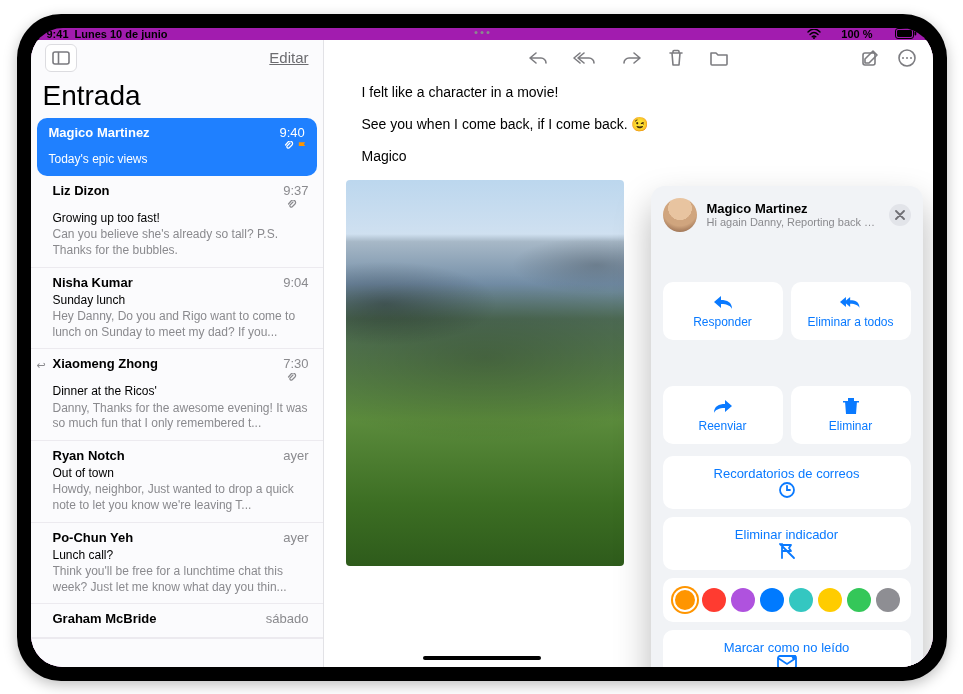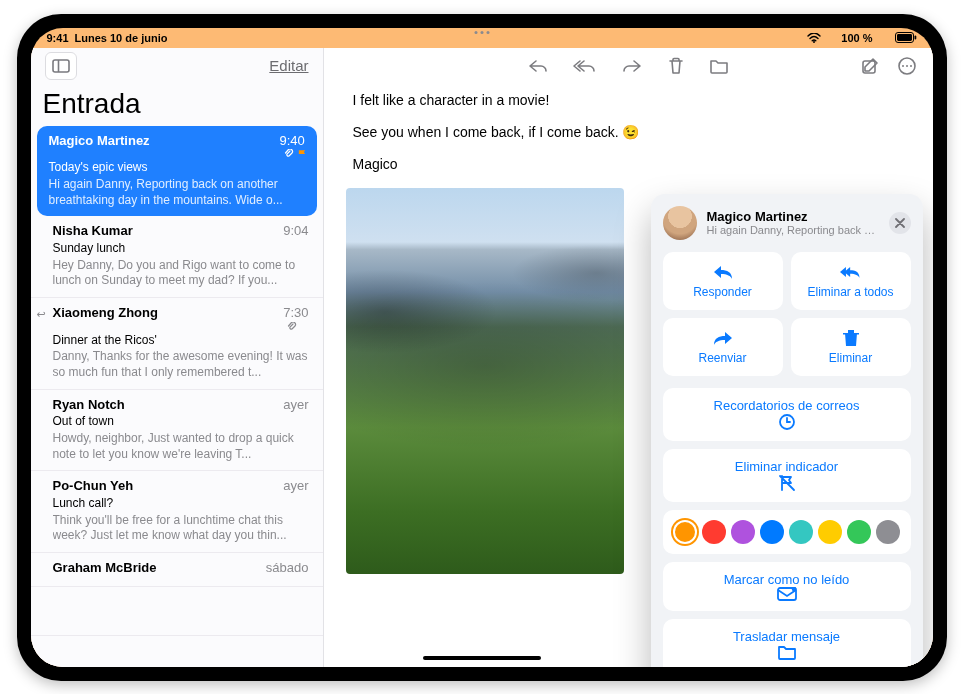--- a/index.html
+++ b/index.html
@@ -13,21 +13,21 @@
   .device {
     width:930px; height:667px;
     background:#000;
     border-radius:44px;
     padding:14px;
     position:relative;
     box-shadow:0 4px 14px rgba(0,0,0,0.25);
   }
   .screen {
     width:100%; height:100%;
-    background:#fdba74;
+    background:#a21caf;
     border-radius:32px;
     overflow:hidden;
     position:relative;
     display:flex; flex-direction:column;
   }
 
   
   .status-bar {
     height:20px;
     display:flex; align-items:center;
@@ -117,21 +117,21 @@
   }
   .main-toolbar .spacer { flex:1; }
   .tb-icon { color:#7c7c80; display:flex; }
   .tb-right { position:absolute; right:16px; display:flex; gap:18px; align-items:center;}
 
   .mail-body {
     flex:1; padding:8px 22px 0 22px; overflow:hidden;
     font-size:14px; color:#000;
     position:relative;
   }
-  .mail-body p { margin:0 0 16px 7px; }
+  .mail-body p { margin:0 0 16px 16px; }
   .photo {
     width:278px; height:386px; border-radius:4px;
     background:
       linear-gradient(180deg,#bcd7ee 0%, #cfe0f0 14%, #a7b8c7 16%, #738ea7 27%, #4f6d56 36%, #5b8b3c 62%, #3c6e23 84%, #2e5b1b 100%);
     position:relative; overflow:hidden;
   }
   .photo::before{
     content:""; position:absolute; inset:0;
     background:
       radial-gradient(120px 40px at 90% 22%, rgba(0,0,0,0.22),transparent 70%),
@@ -162,21 +162,21 @@
     margin-left:auto; width:22px; height:22px; border-radius:50%;
     background:#e2e4e9; display:flex; align-items:center; justify-content:center;
     color:#6f6f74; font-size:12px; font-weight:700;
   }
   .action-grid {
     display:grid; grid-template-columns:1fr 1fr; gap:8px;
   }
   .action-card {
     background:#fff; border-radius:10px; height:58px;
     display:flex; flex-direction:column; align-items:center; justify-content:center;
-    gap:4px; color:#0a7aff; font-size:12px; font-weight:500;
+    gap:4px; color:#0a7aff; font-size:12px; font-weight:500;margin-top:38px;
   }
   .action-card svg { width:22px; height:18px; }
   .pop-list { display:flex; flex-direction:column; gap:8px; }
   .pop-list .item {
     background:#fff; border-radius:10px;
     display:flex; align-items:center; justify-content:space-between;
     padding:10px 12px; color:#0a7aff; font-size:13px;flex-direction:column;
   }
   .pop-list .item.partial { border-bottom-left-radius:0; border-bottom-right-radius:0; margin-bottom:-8px; padding-bottom:22px;}
   .swatches {
@@ -258,21 +258,32 @@
                 <span class="time">9:40<span class="attach-flag">
                     <svg viewBox="0 0 10 10" fill="none" stroke="#fff" stroke-width="1.2">
                       <path d="M6 2 L3 5 a1.5 1.5 0 0 0 2 2 L8 4 a2.5 2.5 0 0 0 -3.5 -3.5 L1.5 4" stroke-linecap="round"></path>
                     </svg>
                     <svg class="flag-dot" viewBox="0 0 11 11">
                       <path d="M2 1 V10 M2 1.5 h7 l-1.5 2 l1.5 2 H2" fill="#ff9500"></path>
                     </svg>
                   </span></span>
               </div>
               <div class="subject">Today's epic views</div>
-              <div class="preview">Hi again Danny, Reporting back on another breathtaking day in the mountains. Wide o...</div>
+            </div>
+            <div class="msg">
+              <div class="row1">
+                <span class="from">Liz Dizon</span>
+                <span class="time">9:37<span class="attach-flag">
+                    <svg viewBox="0 0 10 10" fill="none" stroke="#8a8a8e" stroke-width="1.2">
+                      <path d="M6 2 L3 5 a1.5 1.5 0 0 0 2 2 L8 4 a2.5 2.5 0 0 0 -3.5 -3.5 L1.5 4" stroke-linecap="round"></path>
+                    </svg>
+                  </span></span>
+              </div>
+              <div class="subject">Growing up too fast!</div>
+              <div class="preview">Can you believe she's already so tall? P.S. Thanks for the bubbles.</div>
             </div>
             <div class="msg">
               <div class="row1">
                 <span class="from">Nisha Kumar</span>
                 <span class="time">9:04</span>
               </div>
               <div class="subject">Sunday lunch</div>
               <div class="preview">Hey Danny, Do you and Rigo want to come to lunch on Sunday to meet my dad? If you...</div>
             </div>
             <div class="msg">

